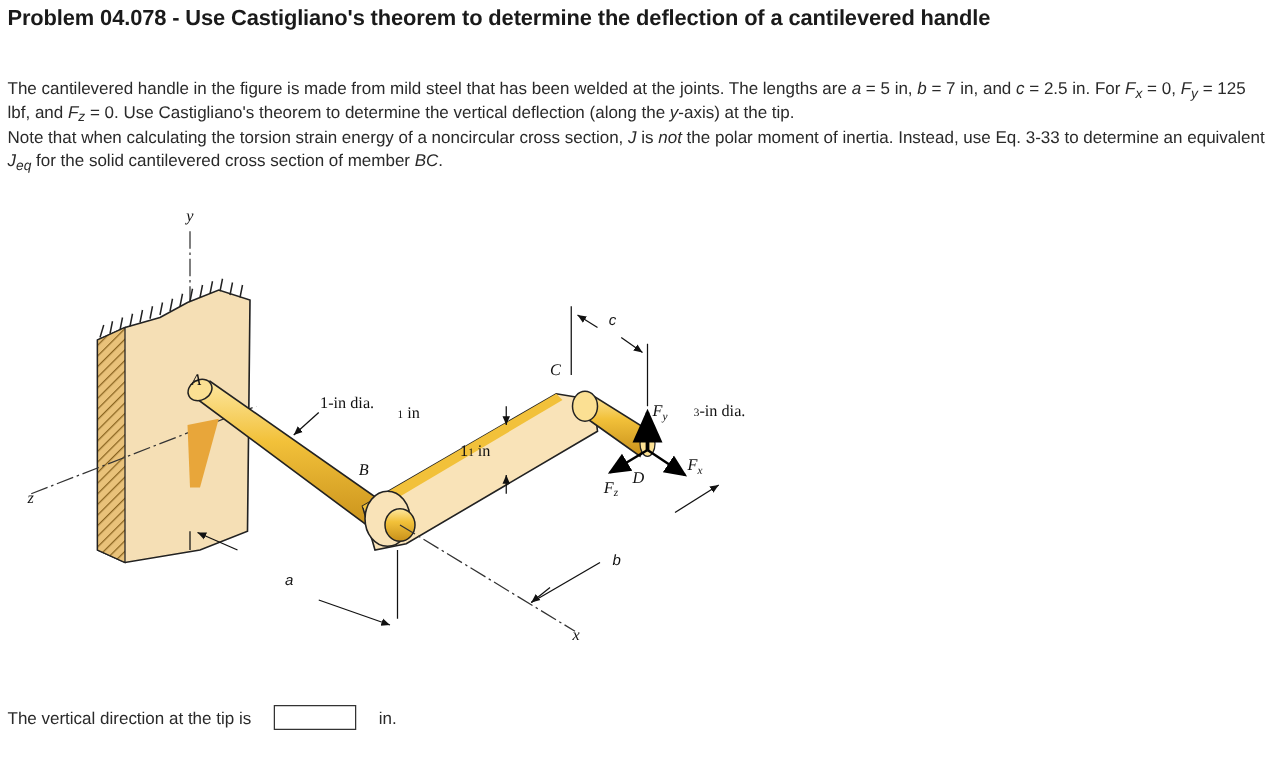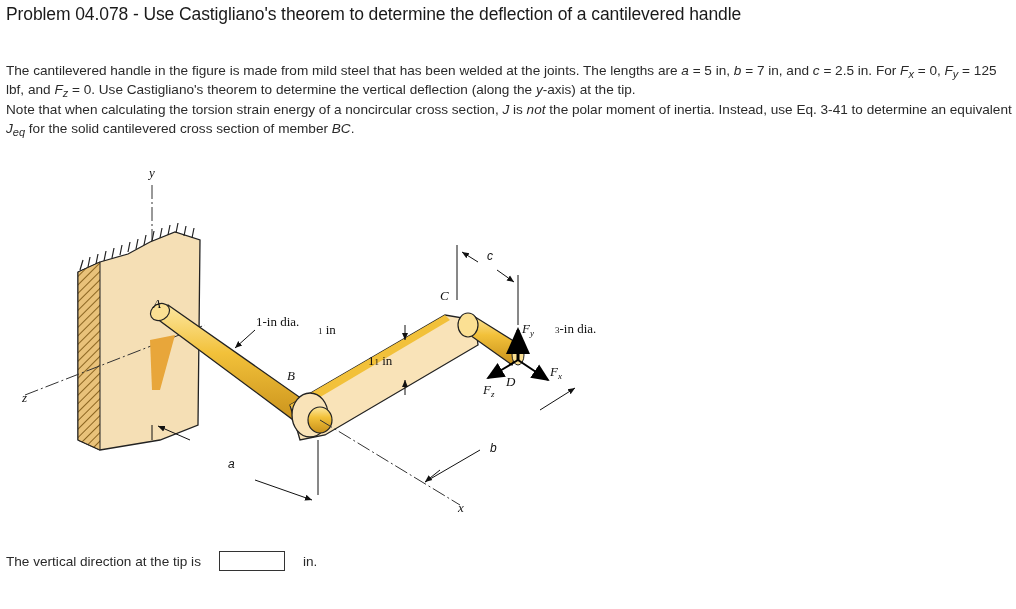--- a/index.html
+++ b/index.html
@@ -1,41 +1,41 @@
 <!DOCTYPE html>
 <html><head>
 <meta charset="utf-8">
 <style>
   html, body { margin: 0; padding: 0; background: #ffffff; }
   body { width: 1016px; height: 609px; position: relative; overflow: hidden;
          font-family: "Liberation Sans", sans-serif; color: #222; }
-  .title { position: absolute; left: 6px; top: 4px; font-size: 17.5px; font-weight: normal; color: #1a1a1a; letter-spacing: -0.1px; }
+  .title { position: absolute; left: 6px; top: 4px; font-size: 17.5px; font-weight: bold; color: #1a1a1a; letter-spacing: -0.1px; }
   .prob { position: absolute; left: 6px; top: 62px; width: 1008px; font-size: 13.6px; line-height: 18.5px; color: #2a2a2a; }
   .prob p { margin: 0; }
   .prob p + p { margin-top: 2px; }
   .prob i { font-style: italic; }
   .prob sub { font-size: 11px; vertical-align: -3px; line-height: 0; font-style: italic; }
   .figure { position: absolute; left: 0; top: 150px; width: 640px; height: 380px; }
-  .answer { position: absolute; left: 6px; top: 551px; font-size: 13.6px; color: #2a2a2a; display: flex; align-items: center; gap: 14px; }
+  .answer { position: absolute; left: 6px; top: 564px; font-size: 13.6px; color: #2a2a2a; display: flex; align-items: center; gap: 14px; }
   .answer input { width: 60px; height: 18px; border: 1px solid #333; margin: 0 4px 0 4px; padding: 0 2px; font-size: 13px; font-family: "Liberation Sans", sans-serif; }
   .lbl { font-family: "Liberation Serif", serif; font-size: 13px; fill: #111; }
   .lbli { font-family: "Liberation Serif", serif; font-size: 13px; font-style: italic; fill: #111; }
   .lbls { font-family: "Liberation Sans", sans-serif; font-size: 12px; font-style: italic; fill: #111; }
 </style>
 </head>
 <body>
 
 <div class="title">Problem 04.078 - Use Castigliano's theorem to determine the deflection of a cantilevered handle</div>
 
 <div class="prob">
   <p>
     <span>The cantilevered handle in the figure is made from mild steel that has been welded at the joints. The lengths are </span><i>a</i><span> = 5 in, </span><i>b</i><span> = 7 in, and </span><i>c</i><span> = 2.5 in. For </span><i>F</i><sub>x</sub><span> = 0, </span><i>F</i><sub>y</sub><span> = 125 lbf, and </span><i>F</i><sub>z</sub><span> = 0. Use Castigliano's theorem to determine the vertical deflection (along the </span><i>y</i><span>-axis) at the tip.</span>
   </p>
   <p>
-    <span>Note that when calculating the torsion strain energy of a noncircular cross section, </span><i>J</i><span> is </span><i>not</i><span> the polar moment of inertia. Instead, use Eq. 3-41 to determine an equivalent </span><i>J</i><sub>eq</sub><span> for the solid cantilevered cross section of member </span><i>BC</i><span>.</span>
+    <span>Note that when calculating the torsion strain energy of a noncircular cross section, </span><i>J</i><span> is </span><i>not</i><span> the polar moment of inertia. Instead, use Eq. 3-33 to determine an equivalent </span><i>J</i><sub>eq</sub><span> for the solid cantilevered cross section of member </span><i>BC</i><span>.</span>
   </p>
 </div>
 
 <div class="figure">
   <svg width="640" height="380" viewBox="0 0 640 380">
     <defs>
       <linearGradient id="rodg" x1="0" y1="0" x2="0" y2="1">
         <stop offset="0" stop-color="#fde7a0"></stop>
         <stop offset="0.4" stop-color="#f2c13a"></stop>
         <stop offset="1" stop-color="#c8901a"></stop>

